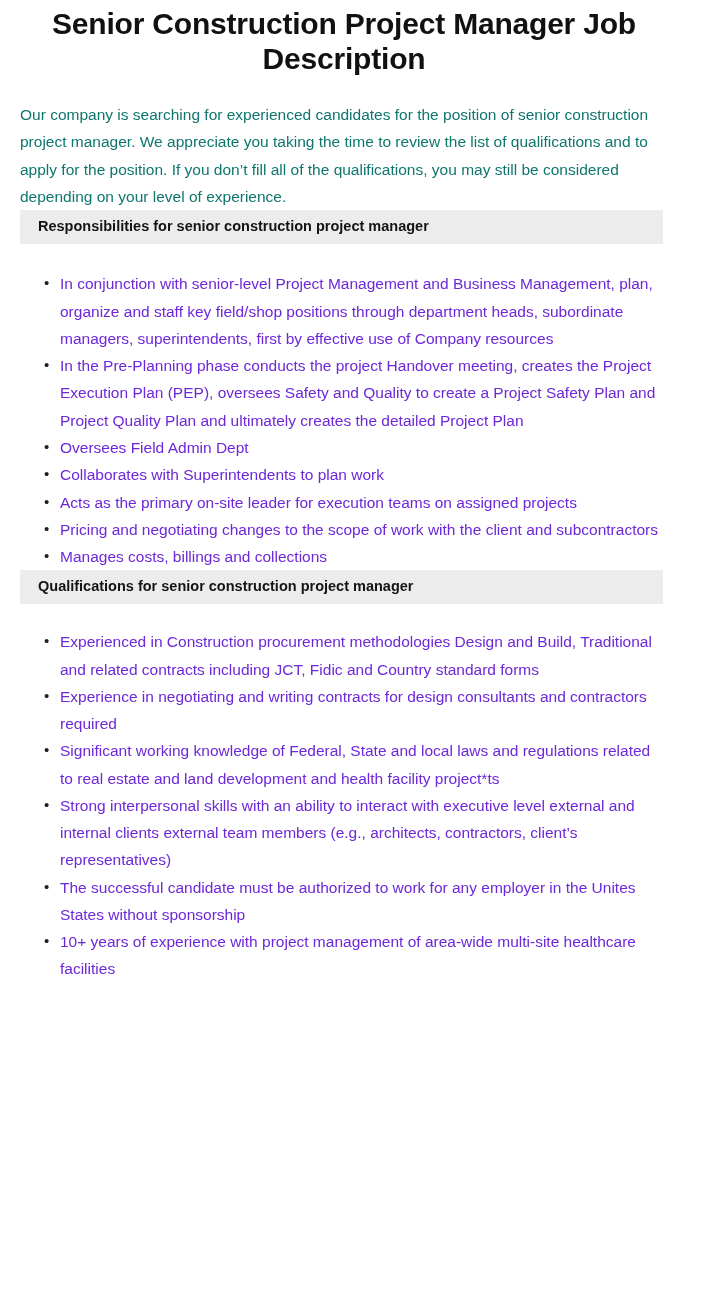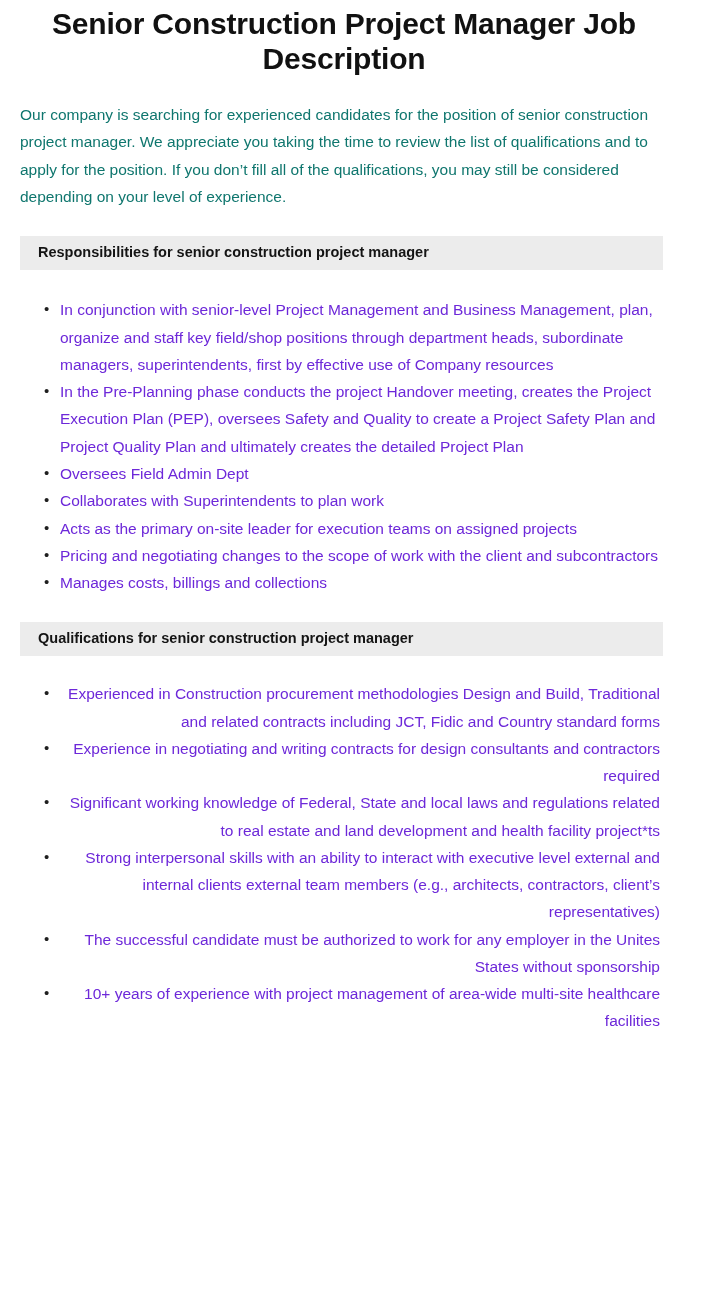--- a/index.html
+++ b/index.html
@@ -29,38 +29,37 @@
     letter-spacing: -0.2px;
   }
   .intro {
     font-size: 15.5px;
     line-height: 1.77;
     color: #0f766e;
     margin: 24px 28px 0 20px;
     padding-right: 6px;
   }
   .section {
-    margin-top: 26px;
   }
   .section-header {
     background: #ececec;
     margin: 0 25px 0 20px;
     padding: 9px 0 9px 18px;
     font-size: 14.5px;
     font-weight: bold;
     color: #141414;
     line-height: 1.1;
   }
   .section-list {
     list-style: none;
     margin: 0;
     padding: 0;
   }
   .section-list.first-list { padding-top: 26px; }
-  .section-list.second-list { padding-top: 24px; text-align: right; }
+  .section-list.second-list { padding-top: 24px; }
   .bullet-item {
     position: relative;
     font-size: 15.5px;
     line-height: 1.76;
     color: #6d28d9;
     margin: 0 28px 0 60px;
     padding: 0;
   }
   .bullet-item::before {
     content: "\2022";

